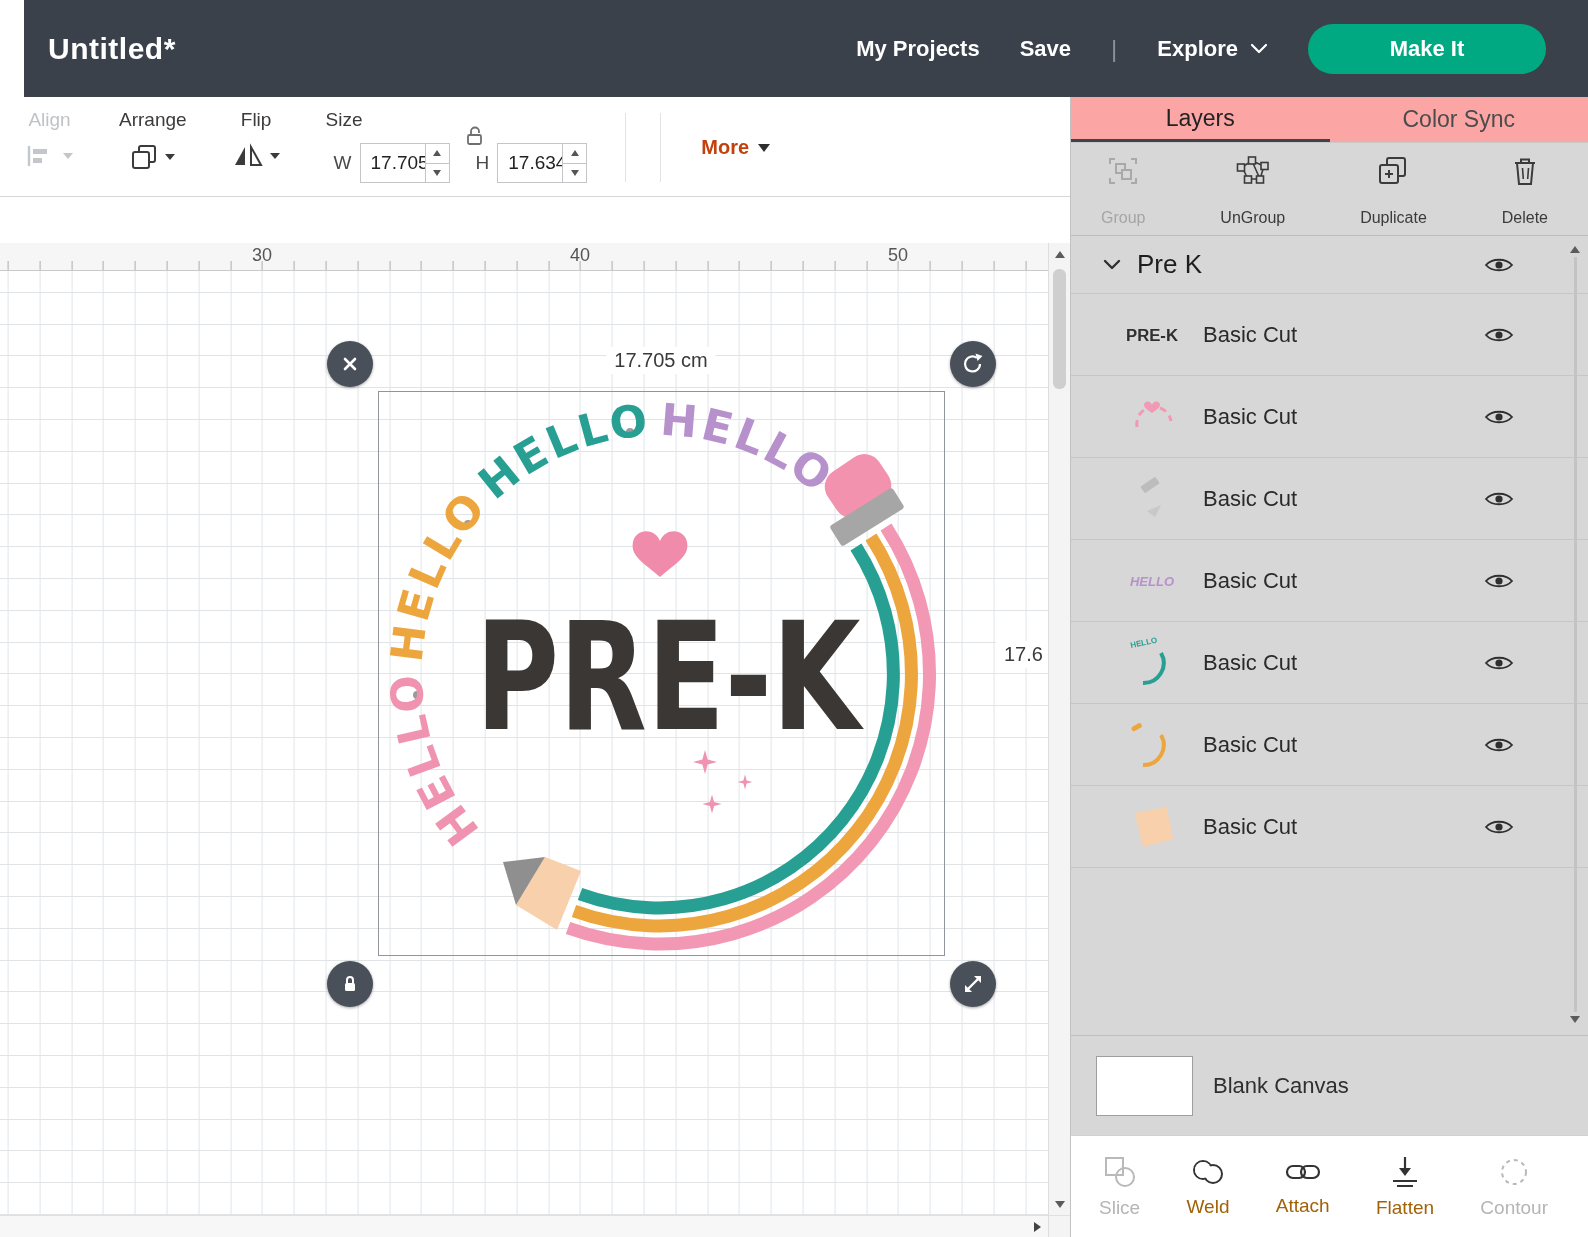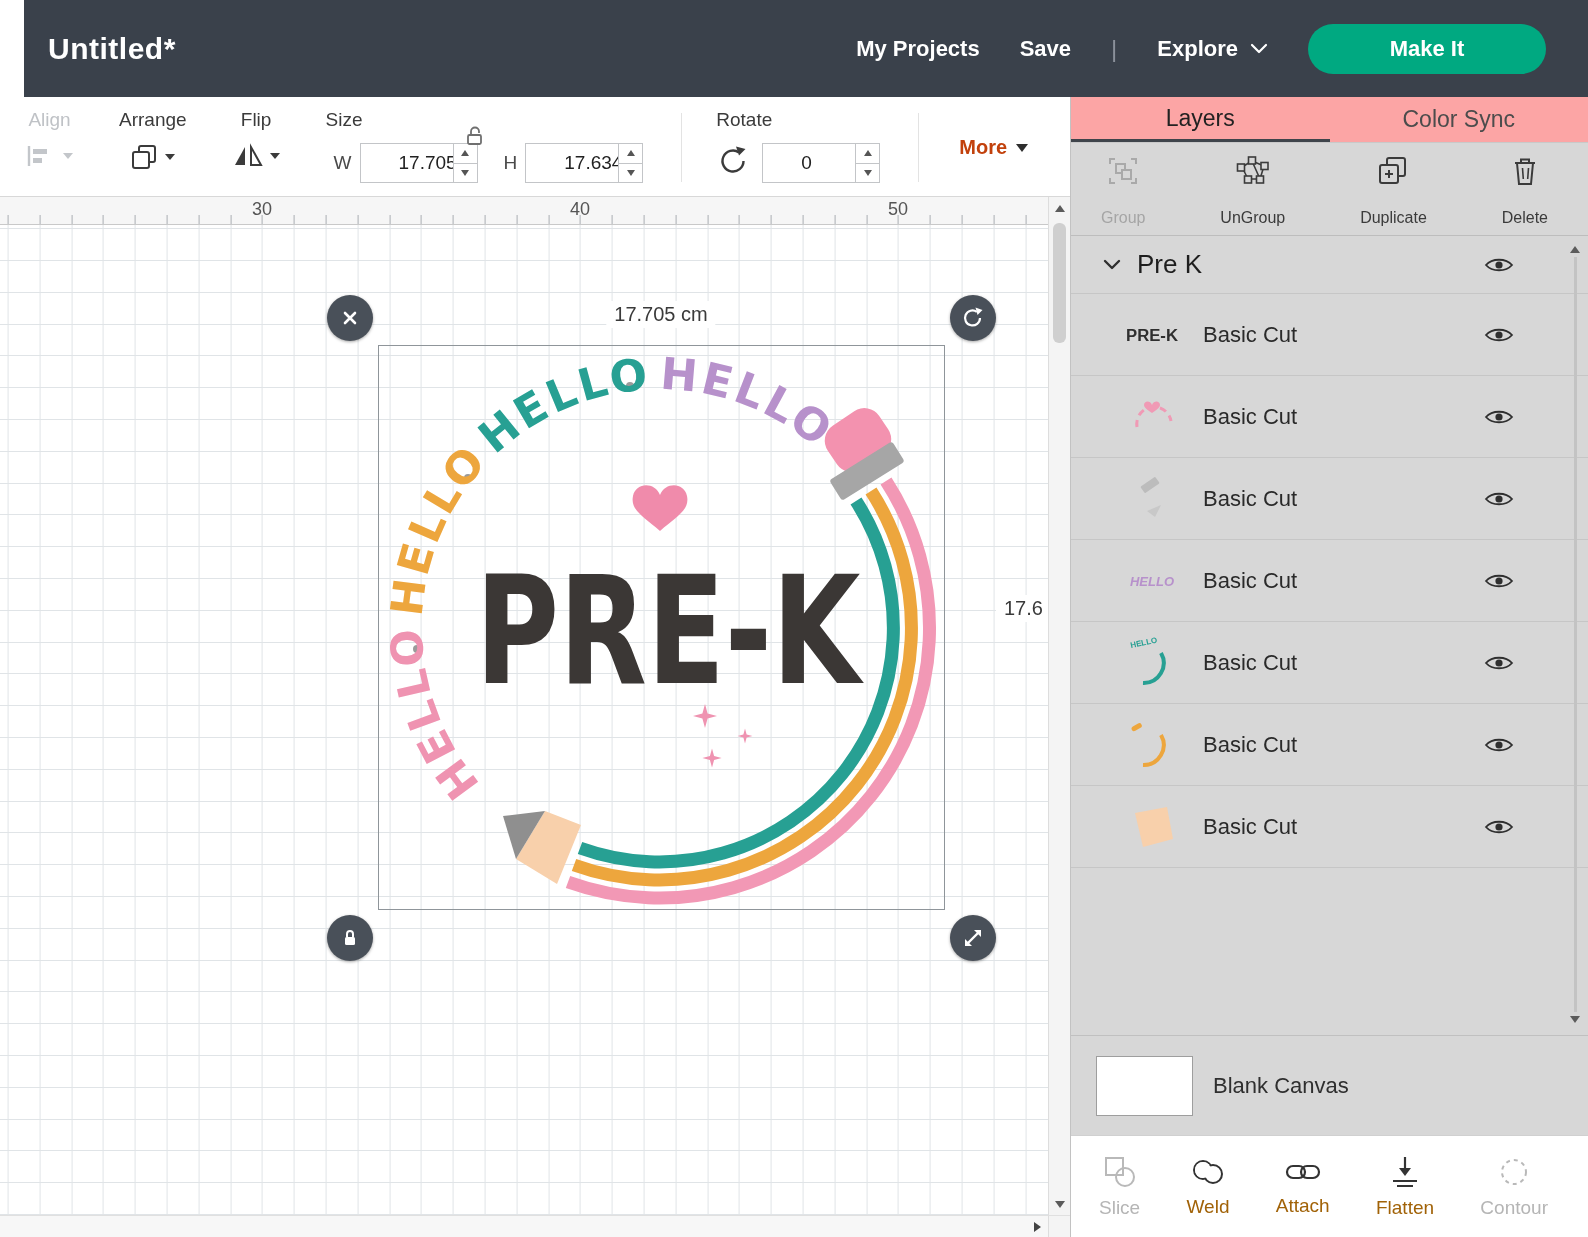--- a/index.html
+++ b/index.html
@@ -28,35 +28,35 @@
   .tool-label { font-size:19px; color:#3b3b3b; margin-bottom:12px; }
   .tool.disabled .tool-label { color:#bfc2c6; }
   .tool-body { display:flex; align-items:center; gap:7px; cursor:pointer; }
   .caret { width:0; height:0; border-left:5px solid transparent; border-right:5px solid transparent; border-top:6px solid #3b3b3b; }
   .caret.gray { border-top-color:#c3c6ca; }
   .group-col { display:flex; flex-direction:column; position:relative; margin-right:38px; }
   .group-col .tool-label { align-self:flex-start; }
   .dim-row { display:flex; align-items:center; }
   .dim-letter { font-size:19px; color:#4a4a4a; margin:0 8px; }
   .num-box { display:flex; border:1px solid #c3c5c8; background:#fff; height:40px; }
-  .num-box input { width:64px; border:none; outline:none; font-size:19px; padding-left:10px; color:#222; font-family:inherit;margin-left:28px; }
+  .num-box input { width:64px; border:none; outline:none; font-size:19px; padding-left:10px; color:#222; font-family:inherit; }
   .stepper { width:24px; border-left:1px solid #c3c5c8; display:flex; flex-direction:column; }
   .step { flex:1; display:flex; align-items:center; justify-content:center; cursor:pointer; }
   .step + .step { border-top:1px solid #c3c5c8; }
   .tri-up-s { width:0; height:0; border-left:4.5px solid transparent; border-right:4.5px solid transparent; border-bottom:6px solid #555; }
   .tri-down-s { width:0; height:0; border-left:4.5px solid transparent; border-right:4.5px solid transparent; border-top:6px solid #555; }
   .unlock-float { position:absolute; top:16px; left:138px; }
   .vdiv { width:1px; background:#e3e3e3; margin:4px 34px 4px 0; }
   .more-tool { display:flex; align-items:center; gap:9px; align-self:center; cursor:pointer; margin-left:6px; }
   .more-label { font-size:20px; font-weight:bold; color:#c2410c; }
   .more-caret { border-left:6px solid transparent; border-right:6px solid transparent; border-top:8px solid #2e2e2e; width:0; height:0; }
 
   
   .canvas-zone { flex:1; display:flex; flex-direction:column; min-height:0; }
-  .canvas-main { flex:1; display:flex; min-height:0; }
+  .canvas-main { flex:1; display:flex; min-height:0;margin-top:46px; }
   .canvas-col { flex:1; display:flex; flex-direction:column; min-width:0; }
   .ruler { height:28px; background:#f6f6f6; border-bottom:1px solid #c9c9c9; position:relative; flex:none; }
   .ruler::after { content:""; position:absolute; left:0; right:0; bottom:0; height:9px;
     background:repeating-linear-gradient(90deg,#a9adb2 0 1px,transparent 1px 31.8px); background-position:7.6px 0; }
   .ruler-num { position:absolute; top:2px; font-size:18px; color:#555; transform:translateX(-50%); }
   .canvas { flex:1; position:relative; overflow:hidden; background-color:#fff;
     background-image:repeating-linear-gradient(90deg,#e0e4e7 0 1px,transparent 1px 31.8px),
                      repeating-linear-gradient(0deg,#e0e4e7 0 1px,transparent 1px 31.8px);
     background-position:7.6px 0; }
   .selection-rect { position:absolute; left:378px; top:120px; width:567px; height:565px; border:1.5px solid #8f959a; }
@@ -207,42 +207,20 @@
                 <div class="step">
                     <span class="tri-down-s"></span>
                   </div>
               </div>
             </div>
           </div>
         </div>
 
         <div class="vdiv"></div>
 
-        <div class="group-col">
-          <div class="tool-label">Rotate</div>
-          <div class="dim-row">
-            <span style="margin-right:12px; cursor:pointer">
-              <svg width="34" height="34" viewBox="0 0 34 34">
-                <path d="M27.5 17 a10.5 10.5 0 1 1 -4.5 -8.6" fill="none" stroke="#3b3b3b" stroke-width="2.4"></path>
-                <polygon points="20,2.5 29.5,5 23,11.5" fill="#3b3b3b"></polygon>
-              </svg>
-            </span>
-            <div class="num-box">
-              <input value="0" style="">
-              <div class="stepper">
-                <div class="step">
-                    <span class="tri-up-s"></span>
-                  </div>
-                <div class="step">
-                    <span class="tri-down-s"></span>
-                  </div>
-              </div>
-            </div>
-          </div>
-        </div>
 
         <div class="vdiv"></div>
 
         <div class="more-tool">
           <span class="more-label">More</span>
           <span class="more-caret"></span>
         </div>
       </div>
 
       <div class="canvas-zone">

